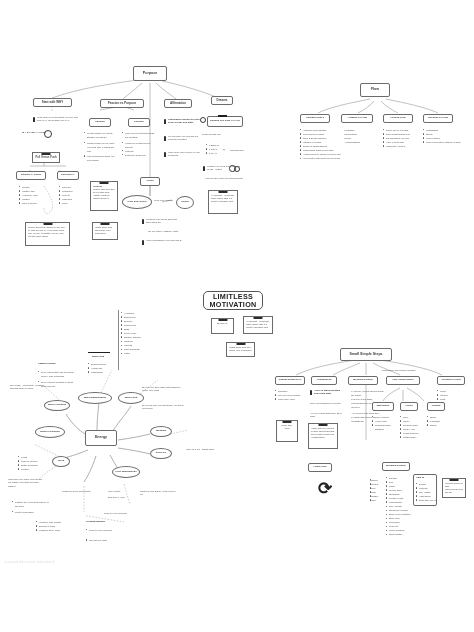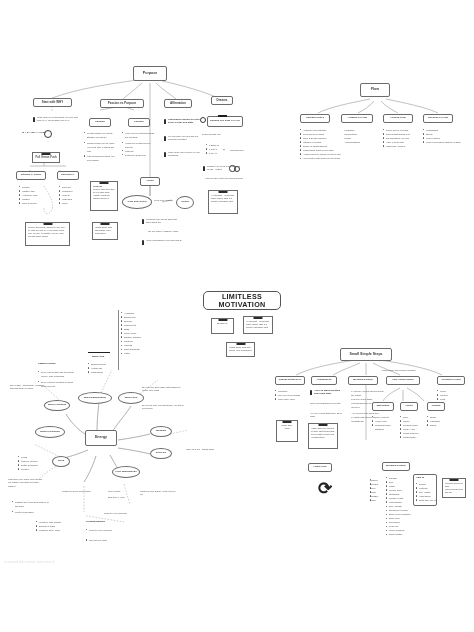--- a/index.html
+++ b/index.html
@@ -314,21 +314,21 @@
   <div class="node box tiny" style="left:423px;top:114px;width:30px;height:9px;">
     <span>Enemies of Flow</span>
   </div>
   <div class="list" style="left:423px;top:128px;width:40px;">
     <div class="li">Multitasking</div>
     <div class="li">Stress</div>
     <div class="li">Fear of failure</div>
     <div class="li" style="white-space:normal;">Lack of conviction with the system</div>
   </div>
 
-  <div class="node title-node" style="left:203px;top:291px;width:78px;height:19px;">
+  <div class="node title-node" style="left:203px;top:291px;width:60px;height:19px;">
     <span>LIMITLESS MOTIVATION</span>
   </div>
   <div class="note" style="left:211px;top:318px;width:23px;height:16px;text-align:center;">
     <div class="tape"></div>
     <span style="font-weight:bold;">B.Y.E.L.O.</span>
   </div>
   <div class="note" style="left:243px;top:316px;width:30px;height:18px;">
     <div class="tape"></div>
     <span>All mindset - needs the place where take it a point to measure limit</span>
   </div>

